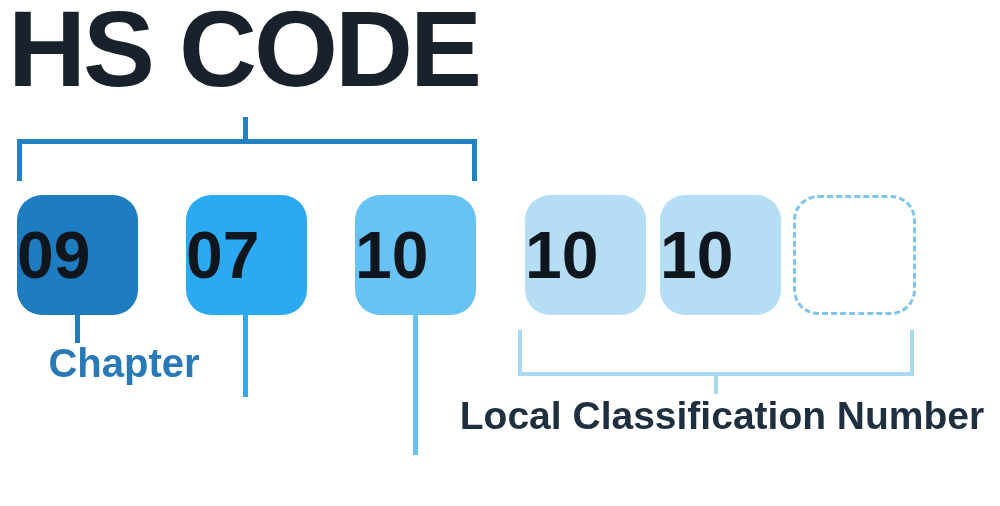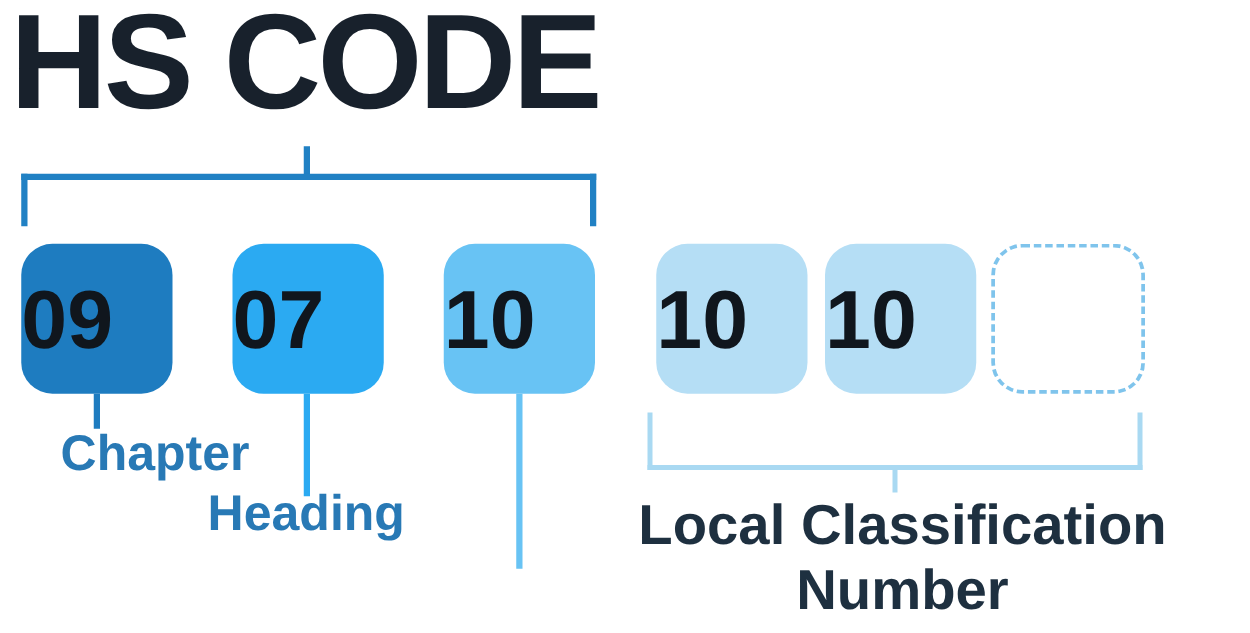--- a/index.html
+++ b/index.html
@@ -50,21 +50,21 @@
   .lbl-heading{left:160px;width:170px;top:389px;}
   .lbl-subheading{left:293px;width:240px;top:455px;}
   
   .bb{position:absolute;background:var(--bracket-bottom);}
   .bb-left{left:518px;top:330px;width:4px;height:46px;}
   .bb-bar{left:518px;top:372px;width:396px;height:4px;}
   .bb-right{left:910px;top:330px;width:4px;height:46px;}
   .bb-stem{left:714px;top:372px;width:4px;height:22px;}
   .lbl-local{
     position:absolute;left:452px;width:540px;top:394px;
-    font-size:45px;font-weight:600;text-align:center;
+    font-size:39px;font-weight:600;text-align:center;
     color:var(--dark-text);
   }
 </style>
 </head>
 <body>
 
 <div class="canvas">
 
   <div class="title">HS CODE</div>
 
@@ -90,21 +90,20 @@
     </div>
   <div class="box box-6">
       <span></span>
     </div>
 
   <div class="conn conn-1"></div>
   <div class="conn conn-2"></div>
   <div class="conn conn-3"></div>
 
   <div class="plabel lbl-chapter">Chapter</div>
-  <div class="plabel lbl-heading">Heading</div>
 
   <div class="bb bb-left"></div>
   <div class="bb bb-bar"></div>
   <div class="bb bb-right"></div>
   <div class="bb bb-stem"></div>
 
   <div class="lbl-local">Local Classification Number</div>
 
 </div>
 

